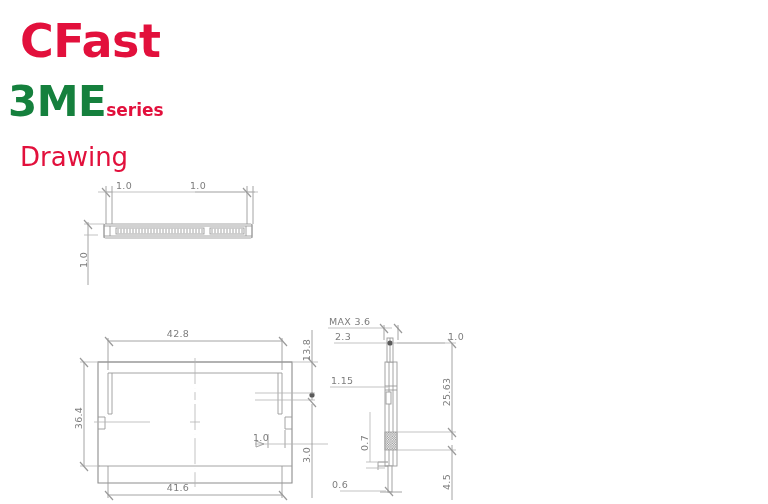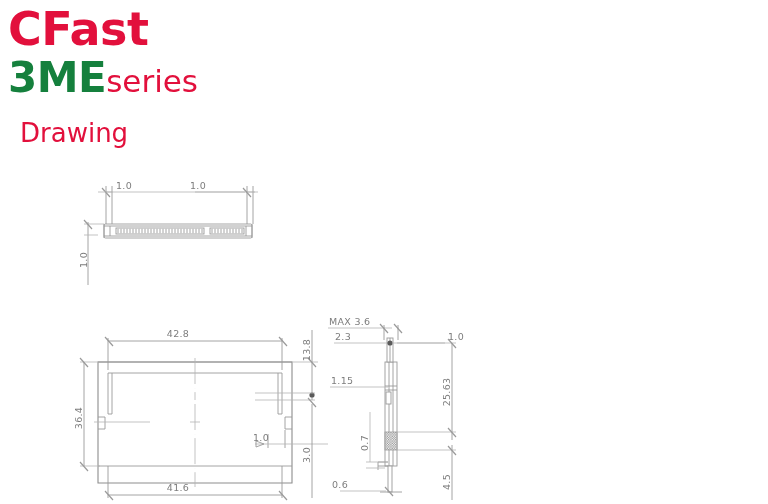--- a/index.html
+++ b/index.html
@@ -22,38 +22,38 @@
     top: 4px;
     width: 320px;
   }
   .title-line1 {
     font-family: "DejaVu Sans", "Liberation Sans", sans-serif;
     font-weight: 700;
     font-size: 46px;
     line-height: 50px;
     color: #e2103c;
     letter-spacing: -0.5px;
-    margin: 0;
+    margin: 12px;
   }
   .title-line2 {
     margin: 0;
     line-height: 48px;
     white-space: nowrap;
   }
   .title-line2 .main {
     font-family: "DejaVu Sans", "Liberation Sans", sans-serif;
     font-weight: 700;
     font-size: 42px;
     color: #15803d;
     letter-spacing: -0.5px;
   }
   .title-line2 .series {
     font-family: "DejaVu Sans", "Liberation Sans", sans-serif;
-    font-weight: 400;
-    font-size: 31px;
+    font-weight: 700;
+    font-size: 17px;
     color: #e2103c;
     letter-spacing: 0px;
     text-align: right;
   }
   .title-line3 {
     margin: 12px;
     margin-top: 6px;
     font-family: "DejaVu Sans", "Liberation Sans", sans-serif;
     font-weight: 400;
     font-size: 26px;

